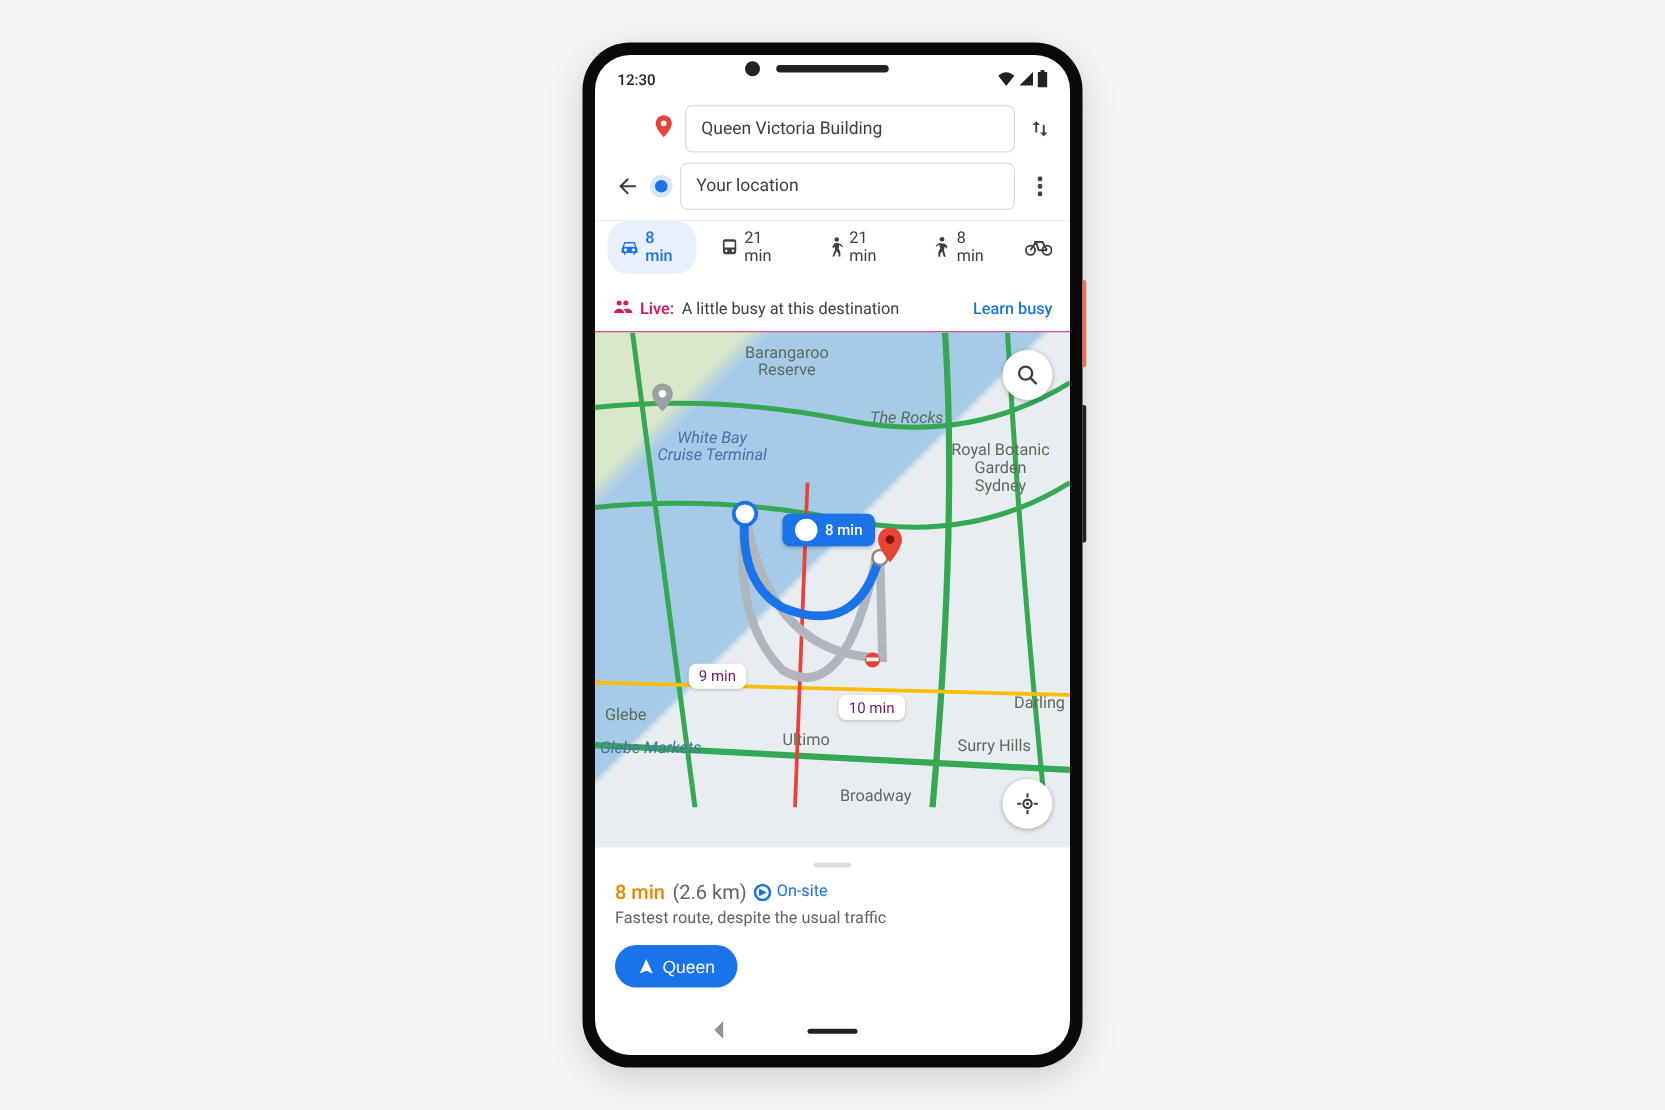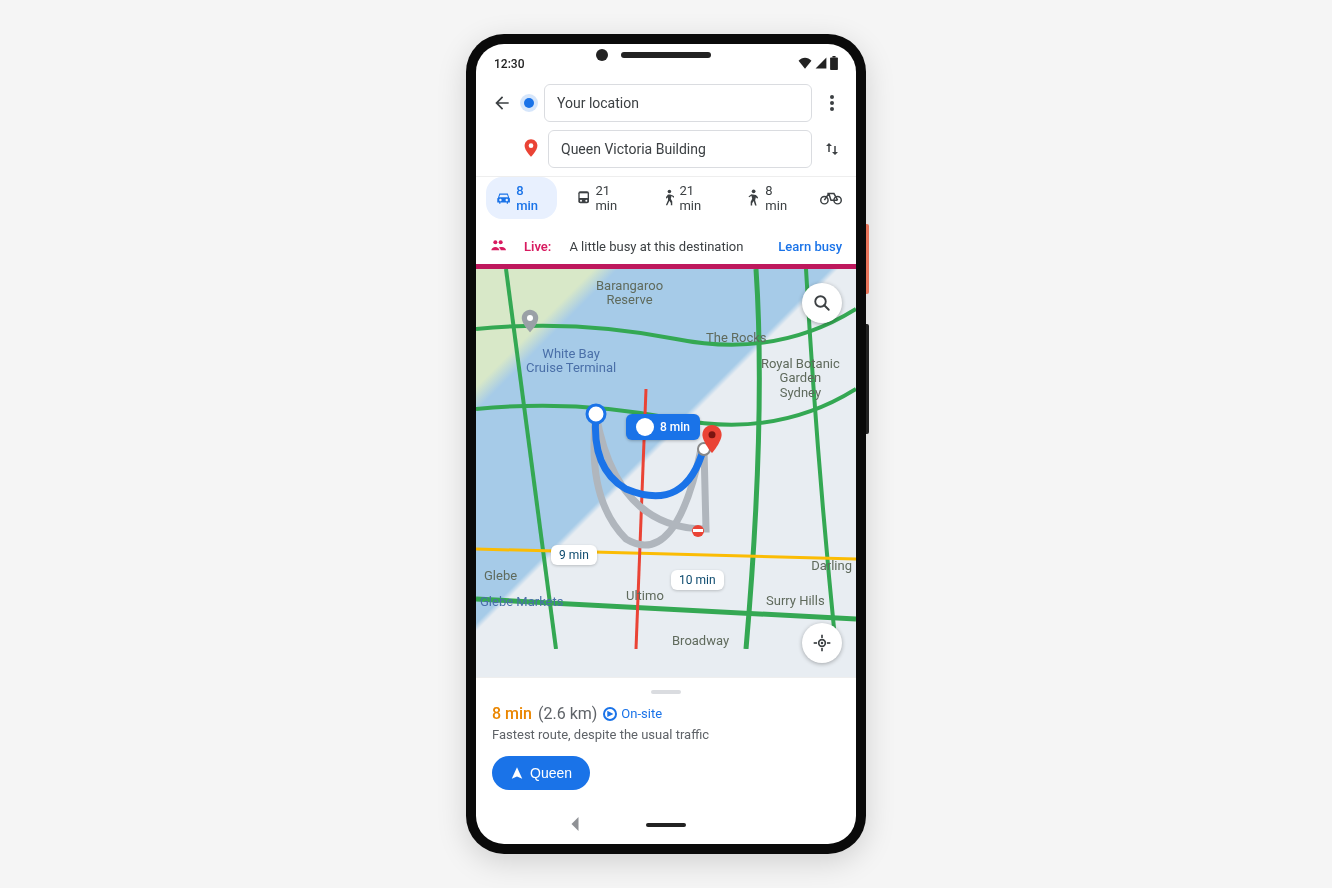--- a/index.html
+++ b/index.html
@@ -123,61 +123,60 @@
     border-radius: 16px;
     cursor: pointer;
   }
   .mode.active { background:#e8f0fe; color:#1a73e8; font-weight:500;}
   .live-bar {
     display: flex;
     align-items: center;
     padding: 10px 14px;
     font-size: 13px;
     color: #3c4043;
-    gap: 18px;
-    border-bottom: 5px solid #be185d;
+    gap: 6px;
+    border-bottom: 1px solid #be185d;
   }
   .live-label { color:#d81b60; font-weight:600;}
   .learn { margin-left:auto; color:#1a73e8; font-weight:500;}
   .map {
     flex: 1;
     position: relative;
     background: linear-gradient(135deg,#d8e8c8 0%,#d8e8c8 15%,#a6cbe8 18%,#a6cbe8 45%,#e8edf2 46%,#e8edf2 100%);
     overflow: hidden;
   }
   .roads {
     position:absolute; inset:0;
   }
   .map-poi {
     position:absolute;
     font-size:13px;
     color:#5f6a5c;
     text-align:center;
     line-height:1.1;
     white-space:nowrap;
   }
-  .map-poi.blue { color:#4a6fa8; }
+  .map-poi.blue { color:#4a6fa8;font-style:italic; }
   .fab {
     position: absolute;
     width: 40px; height: 40px;
     background: #fff;
     border-radius: 50%;
     box-shadow: 0 1px 4px rgba(0,0,0,0.3);
     display:flex;align-items:center;justify-content:center;
     font-size:18px;
   }
   .chip-time {
     position:absolute;
     background:#fff;
     padding:3px 8px;
     border-radius:6px;
     font-size:12px;
-    color:#0c4a6e;
+    color:#701a75;
     box-shadow:0 1px 3px rgba(0,0,0,0.2);
-    margin-top:11px;
   }
   .chip-main {
     position:absolute;
     left:150px; top:145px;
     background:#1a73e8;
     color:#fff;
     padding:4px 10px;
     border-radius:6px;
     font-size:12px;
     font-weight:500;
@@ -258,54 +257,54 @@
           <svg width="8" height="14" viewBox="0 0 10 18">
               <rect x="0" y="2" width="10" height="16" fill="#222" rx="1"></rect>
               <rect x="3" y="0" width="4" height="2" fill="#222"></rect>
             </svg>
         </span>
       </div>
     </div>
 
     <div class="header">
       <div class="route-row">
+        <div class="back-col"></div>
+        <span class="dest-pin">
+          <svg width="14" height="18" viewBox="0 0 24 30">
+              <path fill="#ea4335" d="M12 0C6 0 1 5 1 11c0 8 11 19 11 19s11-11 11-19C23 5 18 0 12 0z"></path>
+              <circle cx="12" cy="11" r="4" fill="#fff"></circle>
+            </svg>
+        </span>
+        <div class="input-box">
+          <span>Queen Victoria Building</span>
+        </div>
+        <div class="more-col">
+          <svg width="18" height="18" viewBox="0 0 24 24">
+              <path fill="#3c4043" d="M8 4l-4 4h3v8h2V8h3L8 4zm8 16l4-4h-3V8h-2v8h-3l4 4z"></path>
+            </svg>
+        </div>
+      </div>
+      <div class="route-row">
         <div class="back-col">
           <svg width="20" height="20" viewBox="0 0 24 24">
               <path fill="#3c4043" d="M20 11H7.8l5.6-5.6L12 4l-8 8 8 8 1.4-1.4L7.8 13H20z"></path>
             </svg>
         </div>
         <span class="origin-dot"></span>
         <div class="input-box">
           <span>Your location</span>
         </div>
         <div class="more-col">
           <svg width="4" height="16" viewBox="0 0 4 16">
               <circle cx="2" cy="2" r="2" fill="#3c4043"></circle>
               <circle cx="2" cy="8" r="2" fill="#3c4043"></circle>
               <circle cx="2" cy="14" r="2" fill="#3c4043"></circle>
             </svg>
         </div>
       </div>
-      <div class="route-row">
-        <div class="back-col"></div>
-        <span class="dest-pin">
-          <svg width="14" height="18" viewBox="0 0 24 30">
-              <path fill="#ea4335" d="M12 0C6 0 1 5 1 11c0 8 11 19 11 19s11-11 11-19C23 5 18 0 12 0z"></path>
-              <circle cx="12" cy="11" r="4" fill="#fff"></circle>
-            </svg>
-        </span>
-        <div class="input-box">
-          <span>Queen Victoria Building</span>
-        </div>
-        <div class="more-col">
-          <svg width="18" height="18" viewBox="0 0 24 24">
-              <path fill="#3c4043" d="M8 4l-4 4h3v8h2V8h3L8 4zm8 16l4-4h-3V8h-2v8h-3l4 4z"></path>
-            </svg>
-        </div>
-      </div>
     </div>
 
     <div class="modes">
       <div class="mode active">
         <svg width="16" height="14" viewBox="0 0 24 20">
             <path fill="#1a73e8" d="M21 10l-2-6c0-1-1-1-2-1H7c-1 0-2 0-2 1l-2 6c-1 0-1 1-1 2v5h3v2h2v-2h10v2h2v-2h3v-5c0-1 0-2-1-2zM7 15c-1 0-2-1-2-2s1-2 2-2 2 1 2 2-1 2-2 2zm10 0c-1 0-2-1-2-2s1-2 2-2 2 1 2 2-1 2-2 2zM5 9l1.5-4h11L19 9H5z"></path>
           </svg>
         <span>8 min</span>
       </div>
       <div class="mode">
@@ -371,21 +370,21 @@
         <path d="M120 145 Q115 200 150 220 Q210 245 228 178" stroke="#1a73e8" stroke-width="7" fill="none" stroke-linecap="round"></path>
         <circle cx="120" cy="145" r="9" fill="#fff" stroke="#1a73e8" stroke-width="3"></circle>
         <circle cx="228" cy="180" r="6" fill="#fff" stroke="#888" stroke-width="2"></circle>
 
         <circle cx="222" cy="262" r="6" fill="#ea4335"></circle>
           <rect x="217" y="260" width="10" height="3" fill="#fff"></rect>
       </svg>
 
       <div class="map-poi" style="left:120px;top:10px;">Barangaroo<br>Reserve</div>
       <div class="map-poi blue" style="left:50px;top:78px;">White Bay<br>Cruise Terminal</div>
-      <div class="map-poi" style="left:230px;top:62px;">The Rocks</div>
+      <div class="map-poi" style="left:220px;top:62px;font-style:italic;">The Rocks</div>
       <div class="map-poi" style="left:285px;top:88px;">Royal Botanic<br>Garden<br>Sydney</div>
       <div class="map-poi" style="left:8px;top:300px;">Glebe</div>
       <div class="map-poi blue" style="left:4px;top:326px;">Glebe Markets</div>
       <div class="map-poi" style="left:150px;top:320px;">Ultimo</div>
       <div class="map-poi" style="left:290px;top:325px;">Surry Hills</div>
       <div class="map-poi" style="right:4px;top:290px;">Darling</div>
       <div class="map-poi" style="left:196px;top:365px;">Broadway</div>
 
       <svg style="position:absolute;left:45px;top:40px;" width="18" height="24" viewBox="0 0 24 30">
           <path fill="#9aa0a6" d="M12 0C6 0 1 5 1 11c0 8 11 19 11 19s11-11 11-19C23 5 18 0 12 0z"></path>

